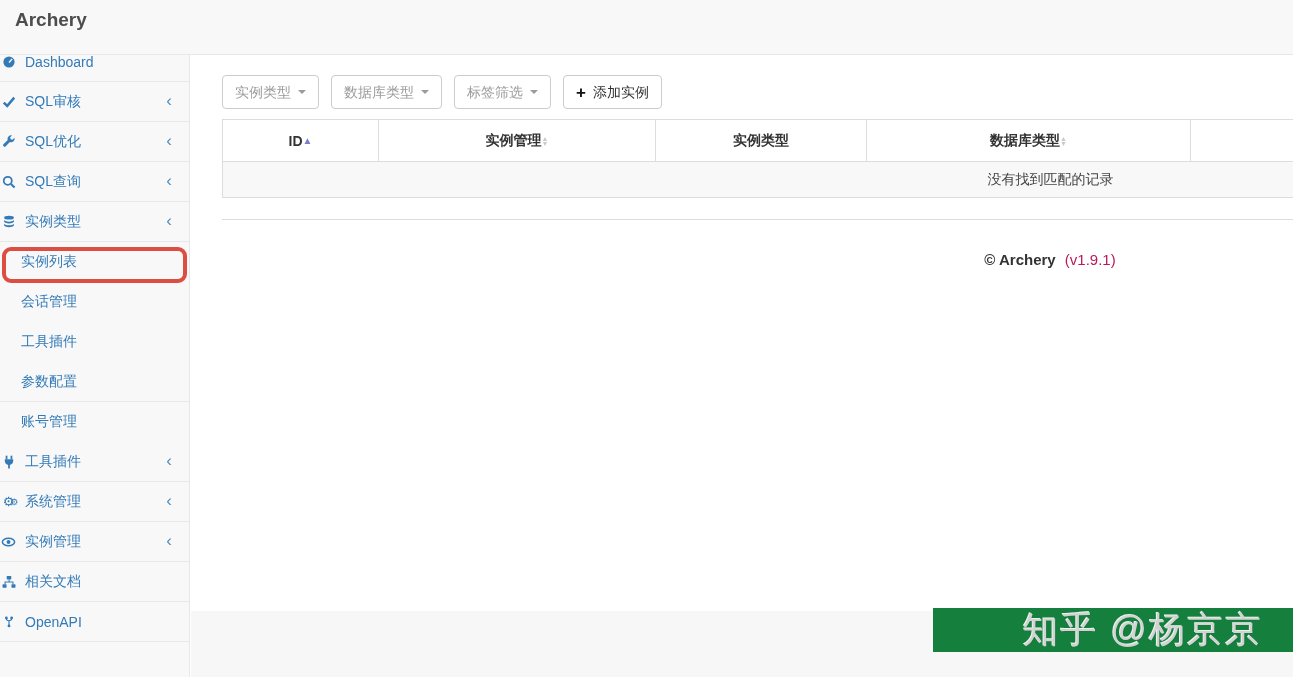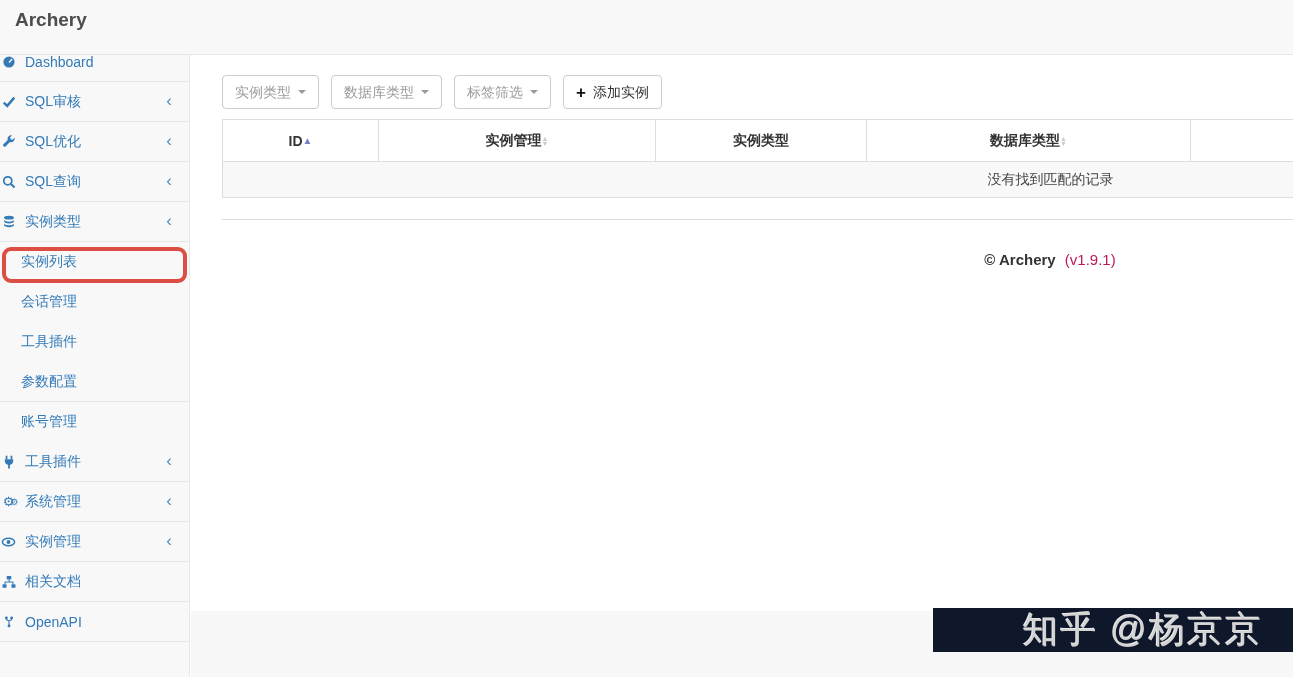--- a/index.html
+++ b/index.html
@@ -66,21 +66,21 @@
 
   .page-footer { width:1656px; text-align:center; margin-top:31px;
                  font-size:15px; color:#333; }
   .page-footer .cr { font-weight:bold; }
   .page-footer .ver { color:#be185d; margin-left:5px; }
 
   
   .band { position:absolute; left:0; right:0; top:569px; bottom:0;
           background:#f7f7f7; }
   .wm-strip { position:absolute; right:0; top:566px; height:44px; width:360px;
-              background:#0f172a; display:flex; align-items:center;
+              background:#15803d; display:flex; align-items:center;
               justify-content:flex-end; padding-right:30px; }
   .watermark { font-size:36px; color:#d2d2d2; letter-spacing:2px;
                text-shadow:-1px -1px 0 rgba(255,255,255,.9),
                             1px  1px 1px rgba(0,0,0,.04); white-space:nowrap; }
 </style>
 </head>
 <body>
 
 <header class="navbar">
   <div class="brand">Archery</div>

